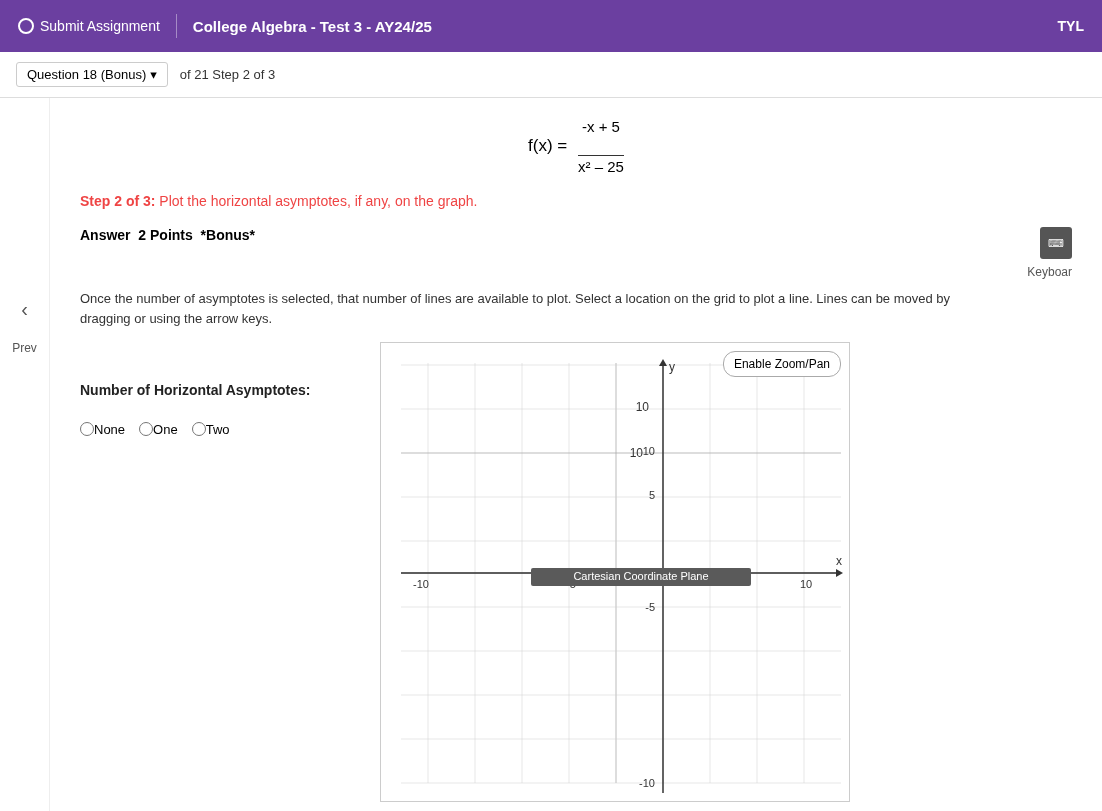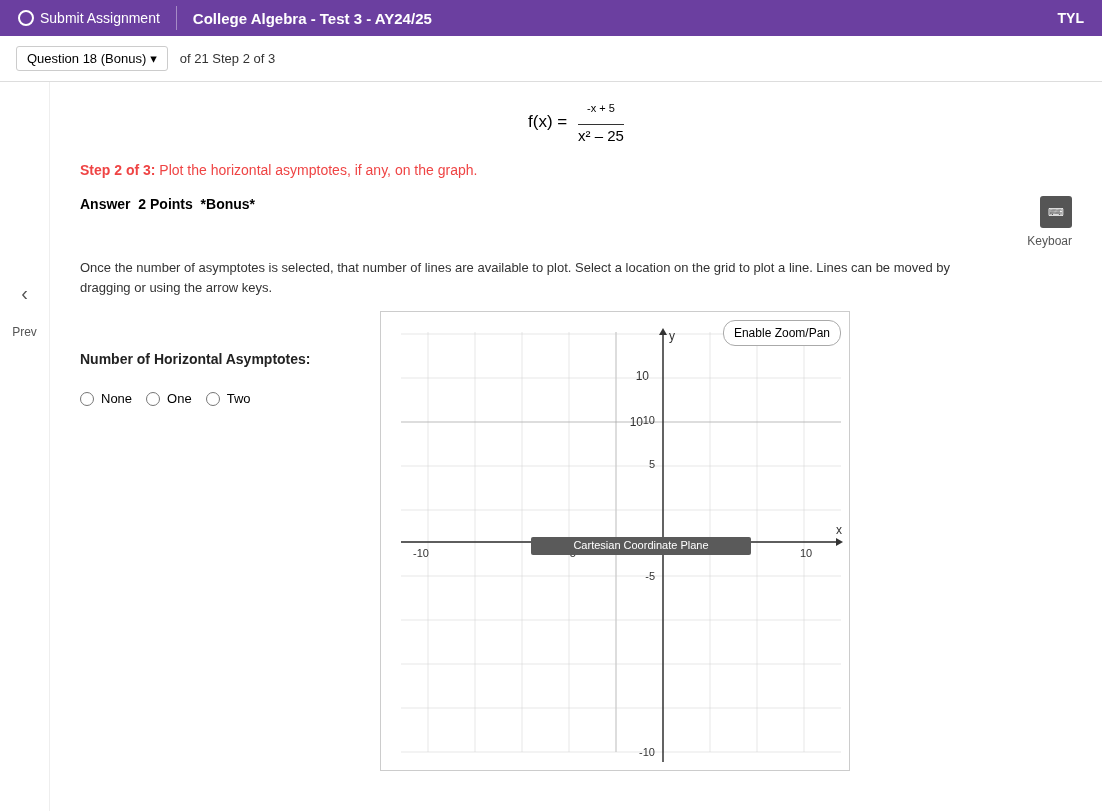--- a/index.html
+++ b/index.html
@@ -6,21 +6,21 @@
     body { font-family: Arial, sans-serif; background: #f5f5f5; width: 1102px; min-height: 811px; overflow-x: hidden; }
 
     
     .header {
       background: #6b3fa0;
       color: white;
       padding: 10px 18px;
       display: flex;
       align-items: center;
       gap: 16px;
-      height: 36px;
+      height: 52px;
     }
     .header-submit {
       display: flex;
       align-items: center;
       gap: 6px;
       font-size: 14px;
       font-weight: 500;
     }
     .header-circle {
       width: 16px; height: 16px;
@@ -117,22 +117,22 @@
     }
     .formula-fraction {
       display: inline-block;
       text-align: center;
       vertical-align: middle;
       margin-left: 6px;
     }
     .formula-numerator {
       display: block;
       border-bottom: 1.5px solid #333;
-      padding-bottom: 10px;
-      font-size: 11px;
+      padding-bottom: 20px;
+      font-size: 15px;
     }
     .formula-denominator {
       display: block;
       padding-top: 2px;
       font-size: 15px;
     }
 
     
     .step-description {
       font-size: 14px;
@@ -203,22 +203,22 @@
     }
 
     .radio-group {
       display: flex;
       align-items: center;
       gap: 14px;
       margin-top: 8px;
     }
     .radio-option {
       display: flex;
-      align-items: flex-end;
-      gap: 7px;
+      align-items: flex-start;
+      gap: 0;
       font-size: 13px;
       cursor: pointer;
     }
     .radio-option input[type="radio"] {
       width: 14px; height: 14px;
       cursor: pointer;
     }
 
     
     .graph-container {

